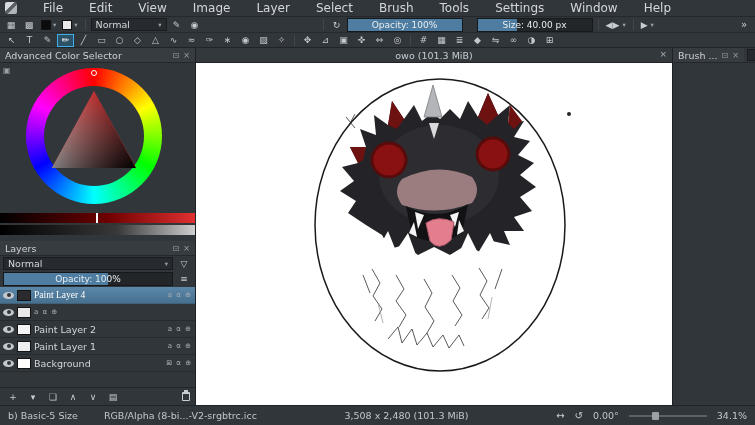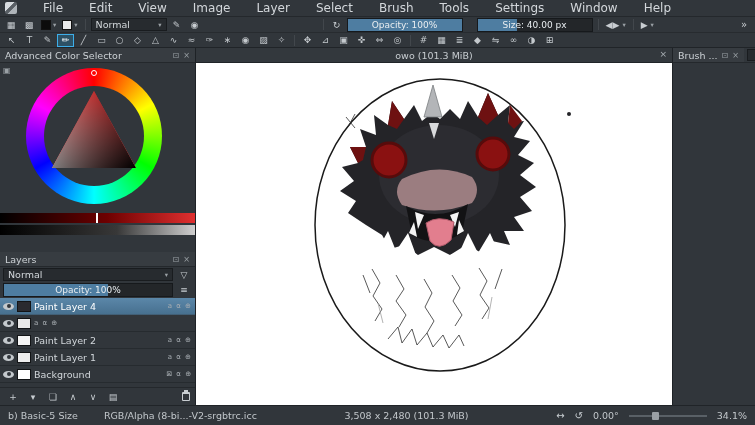--- a/index.html
+++ b/index.html
@@ -58,21 +58,21 @@
   .shade-bar.bar1 { background:linear-gradient(to right,#000,#6e0000 55%,#e03030); }
   .shade-bar.bar2 { background:linear-gradient(to right,#000,#383838 60%,#cfcfcf); }
   .shade-bar .marker { position:absolute; left:49%; top:0; bottom:0; width:2px; background:#fff; }
 
   .row { display:flex; align-items:center; gap:3px; padding:1px 3px; }
   .grow { flex:1; }
   .layer-list { flex:1; min-height:0; display:flex; flex-direction:column; }
   .layer-row { height:17px; flex:0 0 17px; display:flex; align-items:center; gap:3px; padding:0 3px;
     border-bottom:1px solid rgba(20,23,26,.35); }
   .layer-row.selected { background:linear-gradient(#5b87a9,#47708f); }
-  .layer-row.selected .lname { color:#fff; }
+  .layer-row.selected .lname { color:#fff;font-family:Liberation Serif, serif; }
   .eye { width:11px; height:7px; border-radius:50%; background:#c4c9cd; position:relative; flex:0 0 11px; }
   .eye::after { content:""; position:absolute; left:3.5px; right:3.5px; top:1.5px; bottom:1.5px;
     border-radius:50%; background:#31363b; }
   .thumb { width:14px; height:11px; border:1px solid #121416; flex:0 0 14px; }
   .lname { flex:1; font-size:9.5px; color:#d2d7db; white-space:nowrap; overflow:hidden; }
   .badges { font-size:7px; letter-spacing:1px; color:#a7adb2; white-space:nowrap; }
   .layer-footer { height:18px; flex:0 0 18px; display:flex; align-items:center; gap:4px; padding:0 5px;
     border-top:1px solid #24282c; }
   .spacer { flex:1; }
   .trash { width:8px; height:9px; border:1px solid #c8cdd1; border-top:2px solid #c8cdd1; border-radius:1px;
@@ -304,21 +304,21 @@
           <polygon points="50,5 8,82 92,82" fill="#ff0000"></polygon>
           <polygon points="50,5 8,82 92,82" fill="url(#gw)"></polygon>
           <polygon points="50,5 8,82 92,82" fill="url(#gb)"></polygon>
         </svg>
       </div>
       <div class="shade-bar bar1">
           <span class="marker"></span>
         </div>
       <div class="shade-bar bar2"></div>
 
-      <div class="dock-header" style="margin-top:17px">
+      <div class="dock-header" style="margin-top:6px">
         <span class="dock-title">Layers</span>
         <span class="dock-btn">⊡</span>
         <span class="dock-btn">×</span>
       </div>
       <div class="row">
         <span class="combo grow">
             <span>Normal</span>
             <span class="arr">▾</span>
           </span>
         <span class="tbtn">▽</span>

